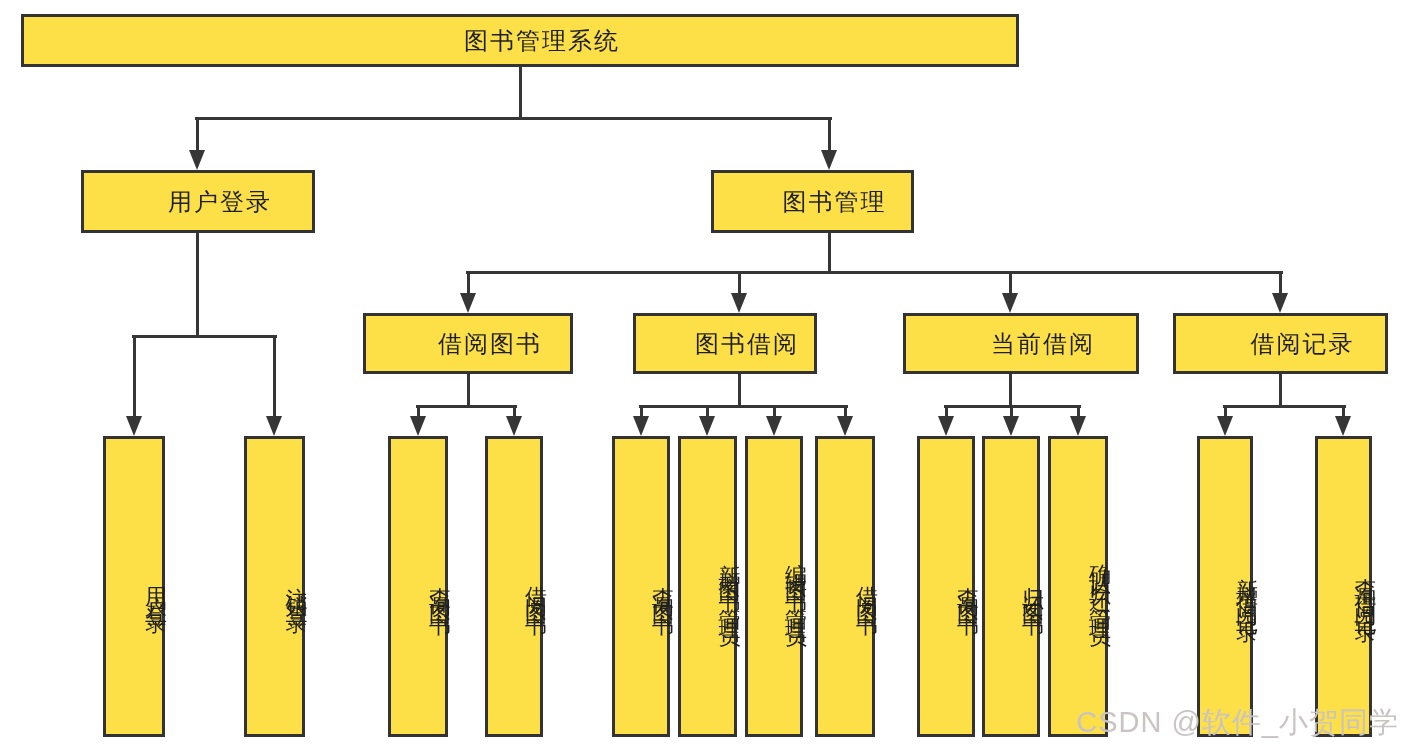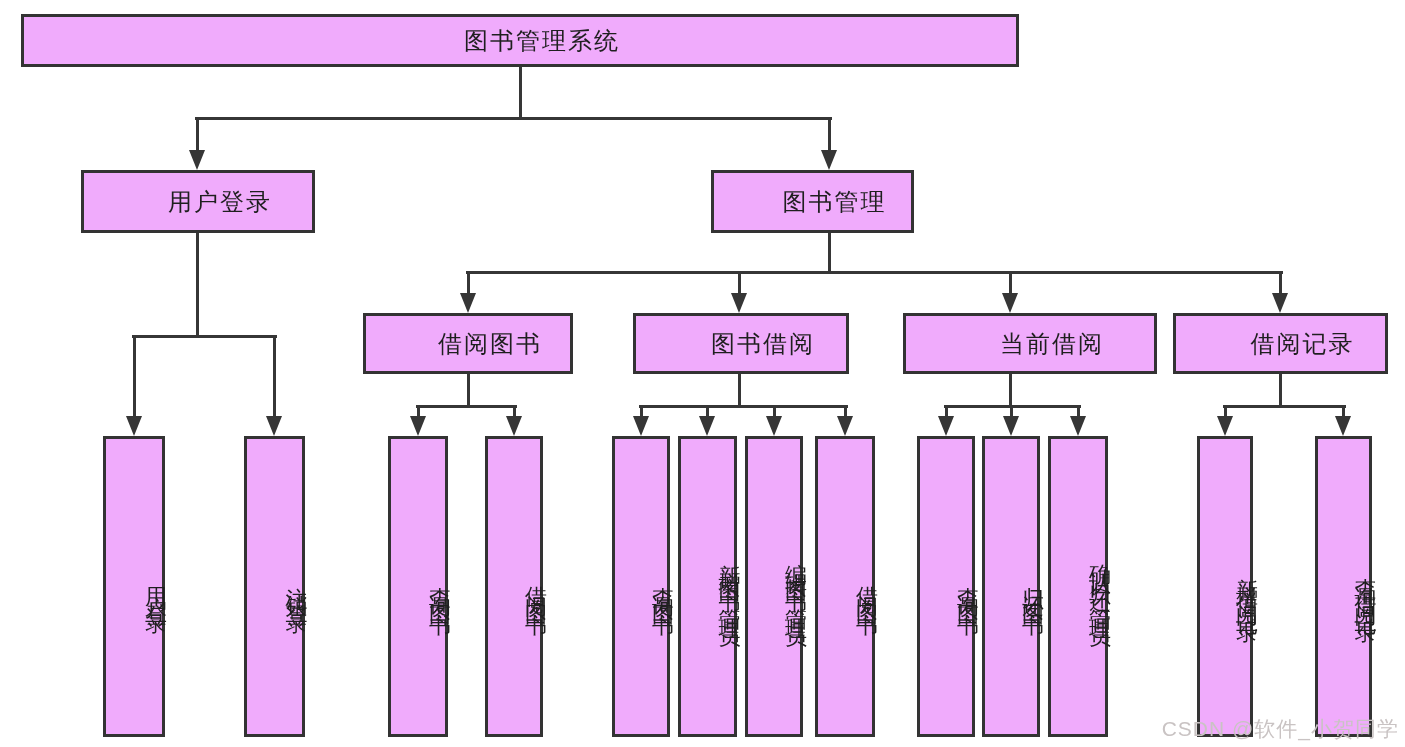--- a/index.html
+++ b/index.html
@@ -7,21 +7,21 @@
     position:relative;
     width:1405px;height:747px;
     background:#ffffff;
     font-family:"Liberation Sans","DejaVu Sans",sans-serif;
     overflow:hidden;
   }
   .box{
     position:absolute;
     box-sizing:border-box;
     border:3px solid #333333;
-    background:#f0abfc;
+    background:#fde047;
     display:flex;
     align-items:center;
     justify-content:center;
     color:#1f1f1f;
     padding-left:44px;
   }
   .hbox .lbl{
     font-size:24px;
     letter-spacing:2px;
     white-space:nowrap;
@@ -41,21 +41,21 @@
     position:absolute;
     width:0;height:0;
     border-left:8px solid transparent;
     border-right:8px solid transparent;
     border-top:20px solid #363636;
   }
   #watermark{
     position:absolute;
     right:6px;
     bottom:4px;
-    font-size:21px;
+    font-size:29px;
     letter-spacing:1px;
     color:#c9c3c3;
     white-space:nowrap;
   }
 </style>
 </head>
 <body>
 
 <div id="canvas">
 
@@ -121,24 +121,24 @@
   <div class="box hbox" style="left:81px;top:170px;width:234px;height:63px">
     <span class="lbl">用户登录</span>
   </div>
   <div class="box hbox" style="left:711px;top:170px;width:203px;height:63px">
     <span class="lbl">图书管理</span>
   </div>
 
   <div class="box hbox" style="left:363px;top:313px;width:210px;height:61px">
     <span class="lbl">借阅图书</span>
   </div>
-  <div class="box hbox" style="left:633px;top:313px;width:216px;height:61px">
+  <div class="box hbox" style="left:633px;top:313px;width:184px;height:61px">
     <span class="lbl">图书借阅</span>
   </div>
-  <div class="box hbox" style="left:903px;top:313px;width:254px;height:61px">
+  <div class="box hbox" style="left:903px;top:313px;width:236px;height:61px">
     <span class="lbl">当前借阅</span>
   </div>
   <div class="box hbox" style="left:1173px;top:313px;width:215px;height:61px">
     <span class="lbl">借阅记录</span>
   </div>
 
   <div class="box vbox" style="left:103px;top:436px;width:62px;height:301px">
     <span class="vlbl">用户登录</span>
   </div>
   <div class="box vbox" style="left:244px;top:436px;width:61px;height:301px">

